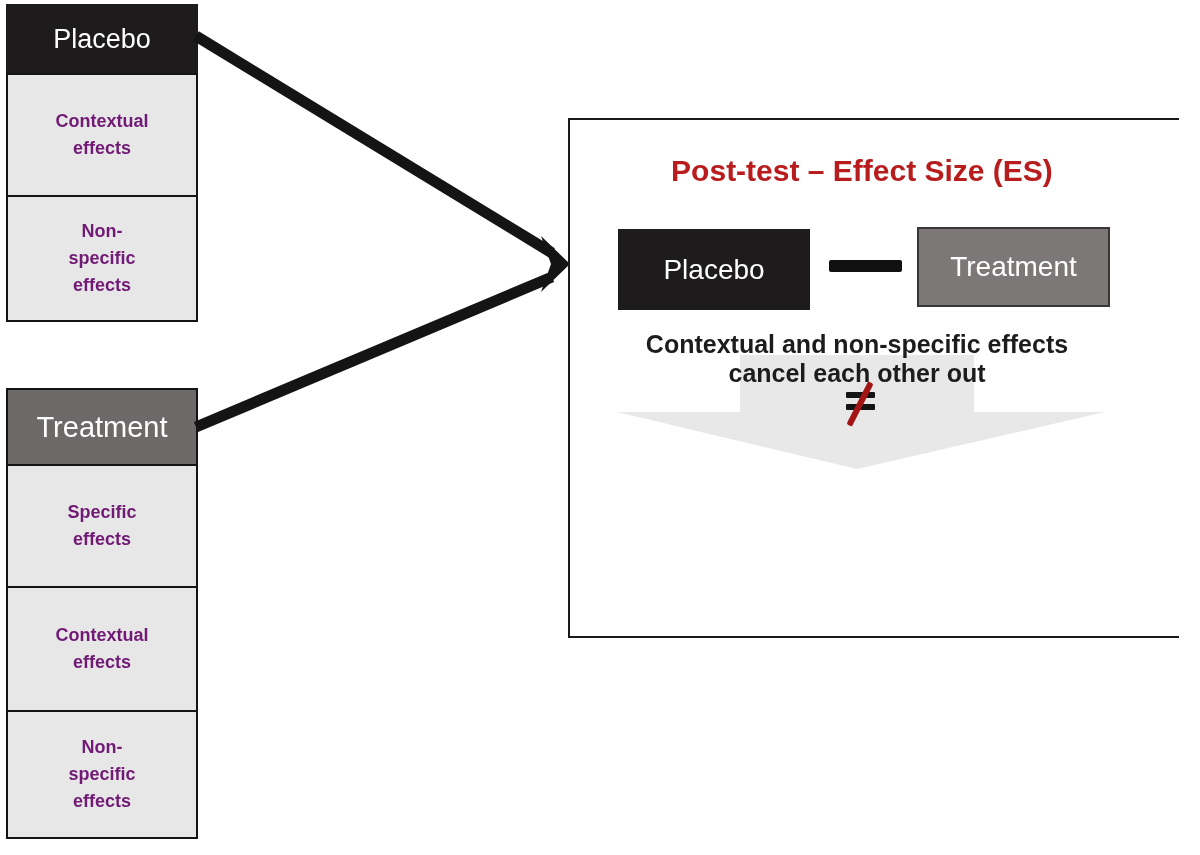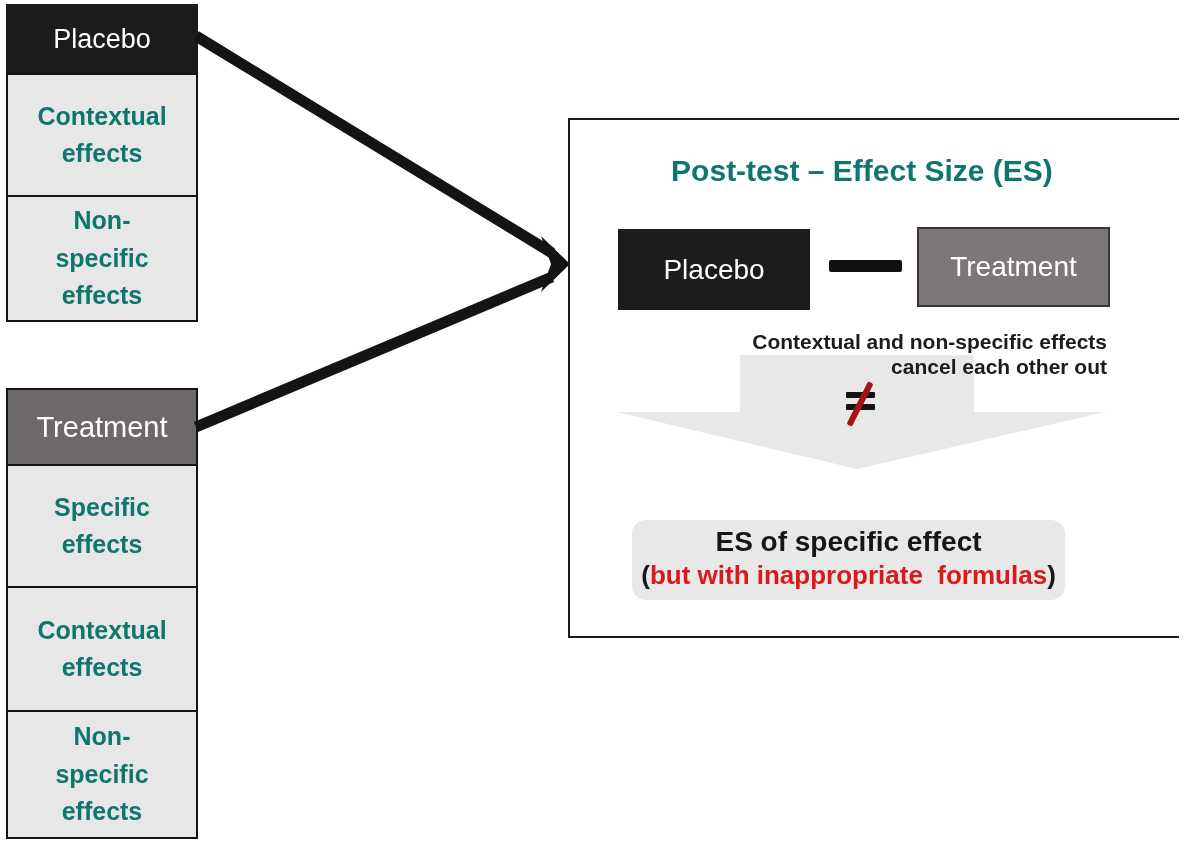--- a/index.html
+++ b/index.html
@@ -12,48 +12,48 @@
   .stack{position:absolute;left:6px;width:192px;}
   .stack-header{
     height:71px;display:flex;align-items:center;justify-content:center;
     color:#ffffff;font-size:27px;border:2px solid var(--line_black);
   }
   .hdr-placebo{background:var(--box_black);border-color:var(--box_black);}
   .hdr-treatment{height:78px;background:var(--header_gray);font-size:29px;}
   .cell{
     background:var(--cell_gray);border:2px solid var(--line_black);
     margin-top:-2px;display:flex;align-items:center;justify-content:center;
-    text-align:center;font-weight:bold;font-size:25px;line-height:1.5;
-    color:#0f766e;white-space:pre-line;
+    text-align:center;font-weight:bold;font-size:18px;line-height:1.5;
+    color:#701a75;white-space:pre-line;
   }
   
   .overlay{position:absolute;left:0;top:0;pointer-events:none;}
   
   #panel{
     position:absolute;left:568px;top:118px;width:624px;height:520px;
     border:2px solid #1a1a1a;background:#ffffff;
   }
   #panel-title{
     position:absolute;left:0;top:34px;width:100%;text-align:center;
-    transform:translateX(-18px);font-size:30px;font-weight:bold;color:#0f766e;
+    transform:translateX(-18px);font-size:30px;font-weight:bold;color:#b91c1c;
   }
   .panel-box{
     position:absolute;display:flex;align-items:center;justify-content:center;
     color:#ffffff;font-size:28px;z-index:2;
   }
   #panel-placebo{left:48px;top:109px;width:192px;height:81px;background:var(--box_black);}
   #panel-treatment{left:347px;top:107px;width:193px;height:80px;background:var(--treatment_gray);border:2px solid #3a3636;}
   #minus-connector{
     position:absolute;left:259px;top:140px;width:73px;height:12px;
     background:#111111;border-radius:2px;z-index:2;
   }
   #big-arrow-svg{position:absolute;left:0;top:0;z-index:0;}
   #cancel-caption{
-    position:absolute;left:37px;top:210px;width:500px;text-align:right;
-    font-size:21px;font-weight:bold;line-height:1.17;color:#1c1c1c;
+    position:absolute;left:37px;top:210px;width:500px;text-align:center;
+    font-size:25px;font-weight:bold;line-height:1.17;color:#1c1c1c;
     white-space:pre-line;z-index:2;
   }
   #not-equal{position:absolute;left:276px;top:270px;width:29px;height:22px;z-index:2;}
   #not-equal .bar{position:absolute;left:0;width:29px;height:6px;background:#141414;border-radius:1px;}
   #not-equal .bar.b1{top:2px;}
   #not-equal .bar.b2{top:14px;}
   #not-equal .slash{
     position:absolute;left:11px;top:-10px;width:6px;height:48px;
     background:var(--slash_red);transform:rotate(27deg);border-radius:2px;
   }
@@ -123,19 +123,15 @@
     <div id="cancel-caption">Contextual and non-specific effects
 cancel each other out</div>
 
     <div id="not-equal">
       <span class="sr">≠</span>
       <div class="bar b1"></div>
       <div class="bar b2"></div>
       <div class="slash"></div>
     </div>
 
-    <div id="result-box">
-      <div id="result-title">ES of specific effect</div>
-      <div id="result-note-line"><span>(</span><span class="red">but with inappropriate  formulas</span><span>)</span></div>
-    </div>
 
   </div>
 </div>
 
 </body></html>

